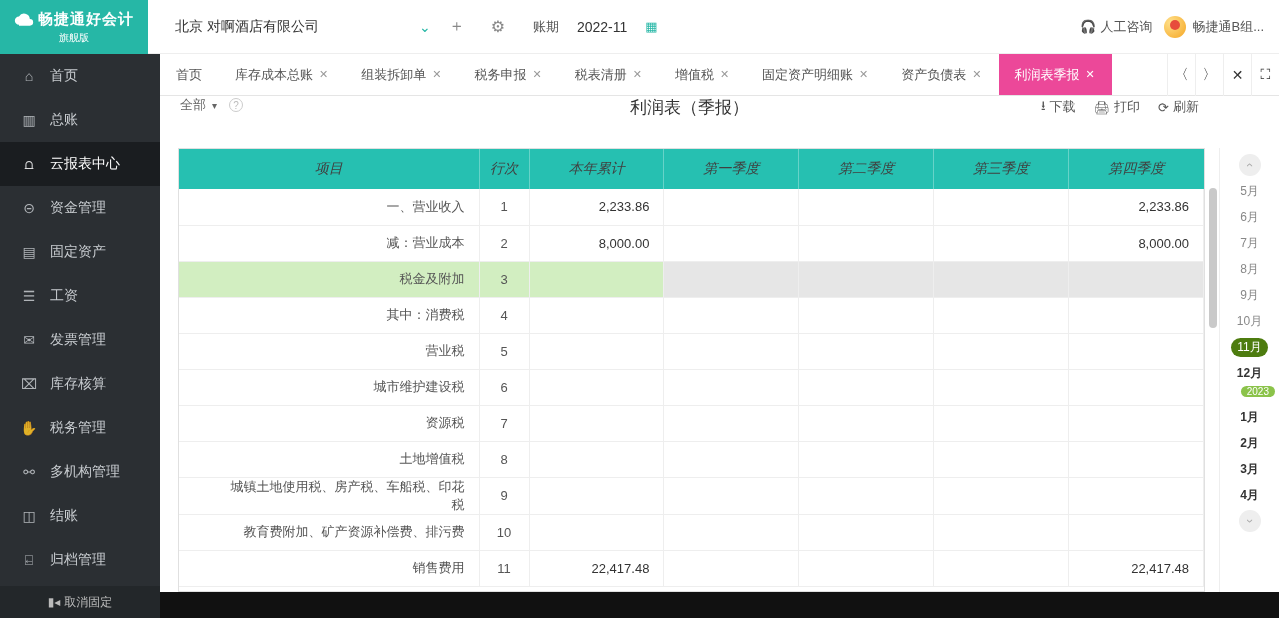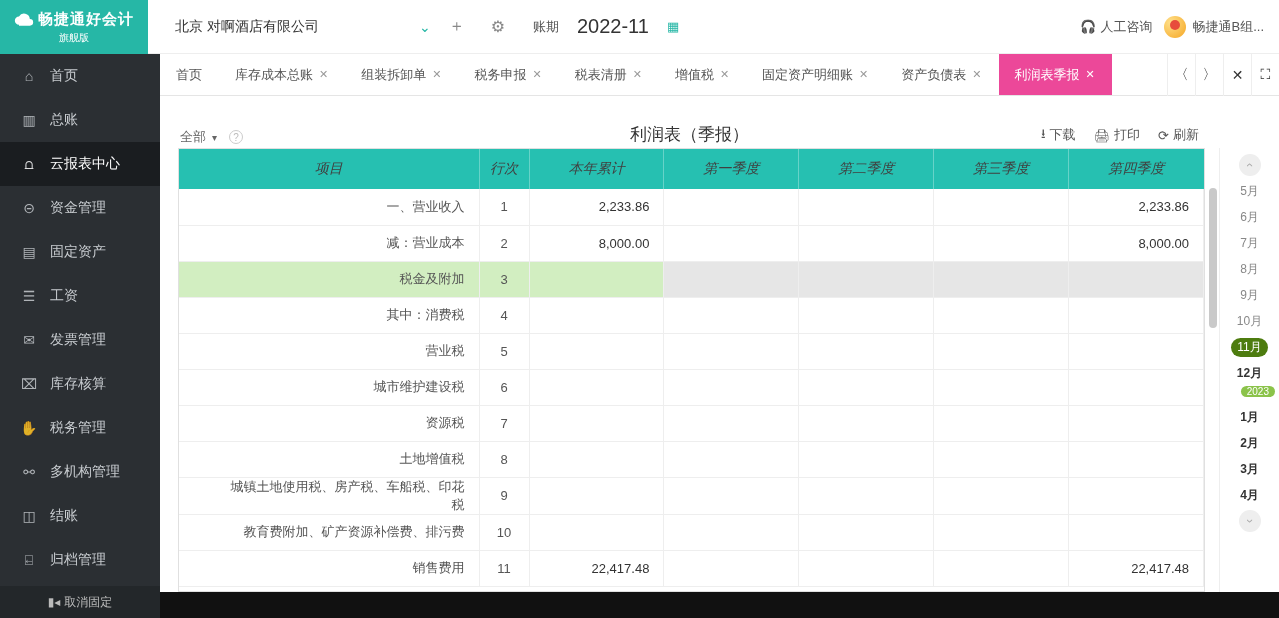--- a/index.html
+++ b/index.html
@@ -11,21 +11,21 @@
 .logo-wrap .row1 { display: flex; align-items: center; gap: 4px; }
 .logo-wrap svg { width: 20px; height: 20px; fill: #fff; }
 .logo-wrap .t1 { color: #fff; font-size: 15px; font-weight: 600; letter-spacing: 1px; }
 .logo-wrap .t2 { color: #fff; font-size: 10px; margin-top: 2px; }
 
 .company-select { margin-left: 160px; display: flex; align-items: center; gap: 10px; flex: 1; }
 .company-name { font-size: 14px; color: #333; }
 .dropdown-chev { color: #26b7a6; margin-left: 90px; cursor: pointer; font-size: 14px; }
 .top-icon { color: #888; cursor: pointer; font-size: 16px; margin: 0 8px; }
 .period-label { color: #555; font-size: 13px; margin-left: 10px; }
-.period-value { color: #333; font-size: 20px; margin-left: 8px; }
+.period-value { color: #333; font-size: 14px; margin-left: 8px; }
 .calendar-icon { color: #26b7a6; margin-left: 8px; cursor: pointer; }
 
 .top-right { display: flex; align-items: center; gap: 12px; margin-left: auto; }
 .support-link { display: flex; align-items: center; gap: 4px; color: #555; cursor: pointer; font-size: 13px; }
 .user-chip { display: flex; align-items: center; gap: 6px; cursor: pointer; }
 .user-avatar { width: 22px; height: 22px; border-radius: 50%; background: radial-gradient(circle at 30% 30%, #ffe08a, #f5a623); position: relative; }
 .user-avatar::after { content: ""; position: absolute; width: 10px; height: 10px; background: #e74c3c; border-radius: 50%; top: 4px; left: 6px; }
 .user-name { font-size: 13px; color: #555; max-width: 80px; overflow: hidden; text-overflow: ellipsis; white-space: nowrap; }
 
 
@@ -39,21 +39,21 @@
 .tabs-bar { position: absolute; left: 160px; top: 54px; right: 0; height: 42px; border-bottom: 1px solid #e5e5e5; display: flex; align-items: stretch; background: #fff; }
 .tabs-scroll { display: flex; flex: 1; overflow: hidden; }
 .tab { display: flex; align-items: center; padding: 0 16px; gap: 6px; cursor: pointer; font-size: 13px; color: #555; border-right: 1px solid transparent; white-space: nowrap; }
 .tab .close { color: #999; font-size: 11px; }
 .tab.active { background: #ec4899; color: #fff; }
 .tab.active .close { color: #fff; }
 .tabs-ctrl { display: flex; align-items: center; }
 .tabs-ctrl .ctrl-btn { width: 28px; height: 42px; display: flex; align-items: center; justify-content: center; cursor: pointer; color: #333; border-left: 1px solid #eee; font-size: 14px; }
 
 
-.subbar { position: absolute; left: 160px; top: 96px; right: 60px; height: 50px; display: flex; align-items: flex-end; padding: 0 20px; }
+.subbar { position: absolute; left: 160px; top: 96px; right: 60px; height: 50px; display: flex; align-items: flex-start; padding: 0 20px; }
 .filter-chip { display: flex; align-items: center; gap: 6px; color: #666; font-size: 13px; cursor: pointer; }
 .filter-chip .chev { font-size: 10px; }
 .info-icon { color: #bbb; margin-left: 6px; font-size: 13px; border: 1px solid #ccc; border-radius: 50%; width: 14px; height: 14px; display: inline-flex; align-items: center; justify-content: center; font-size: 10px; }
 .page-title { position: absolute; left: 50%; transform: translateX(-50%); font-size: 17px; color: #333; font-weight: 400; }
 .subbar-actions { margin-left: auto; display: flex; align-items: center; gap: 18px; }
 .act-link { display: flex; align-items: center; gap: 4px; color: #555; font-size: 13px; cursor: pointer; }
 
 
 .table-wrap { position: absolute; left: 178px; top: 148px; right: 74px; bottom: 26px; overflow: auto; border: 1px solid #e0e0e0; }
 table { border-collapse: collapse; width: 100%; table-layout: fixed; }

